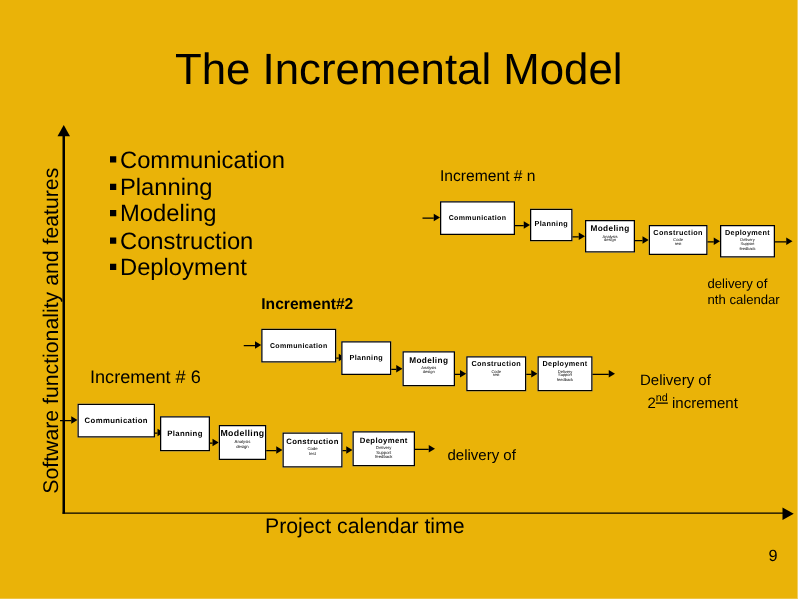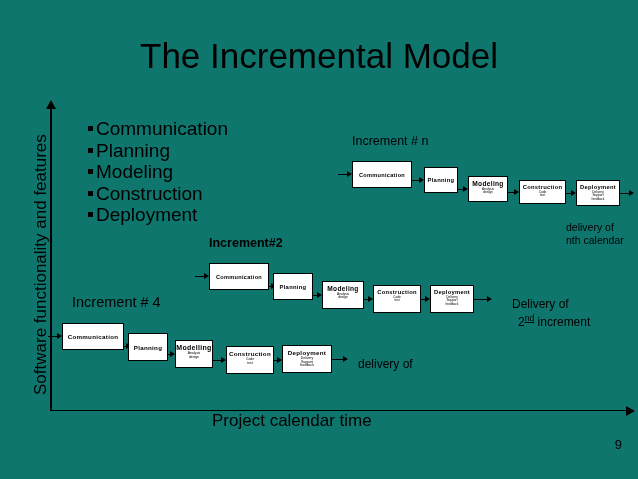--- a/index.html
+++ b/index.html
@@ -14,21 +14,21 @@
     overflow: hidden;
     font-family: "Liberation Sans", sans-serif;
     color: #000000;
   }
 
   #slide {
     position: absolute;
     left: 0; top: 0;
     width: 638px;
     height: 479px;
-    background: #0f766e;
+    background: #eab308;
   }
 
   
   #slide-title {
     position: absolute;
     left: 0;
     top: 36px;
     width: 638px;
     text-align: center;
     font-size: 35px;
@@ -216,21 +216,21 @@
   </div>
 
   <div id="y-axis-line"></div>
   <div id="y-axis-arrow"></div>
   <div id="x-axis-line"></div>
   <div id="x-axis-arrow"></div>
   <div id="y-axis-label">Software functionality and features</div>
   <div id="x-axis-label">Project calendar time</div>
 
   <div id="diagram-layer">
-      <div class="inc-label big" style="left: 72px; top: 294px;">Increment # 4</div>
+      <div class="inc-label big" style="left: 72px; top: 294px;">Increment # 6</div>
       <div class="conn" style="left: 48px; top: 336px; width: 9px;"></div>
       <div class="conn-head" style="left: 57px; top: 333.3px;"></div>
       <div class="proc-box" style="left: 62px; top: 323px; width: 62px; height: 27px; padding-top: 0px; justify-content: center;">
         <div class="proc-title" style="font-size: 6.2px; padding-top: 0px;">Communication</div>
       </div>
       <div class="conn" style="left: 124px; top: 346px; width: 2px;"></div>
       <div class="conn-head" style="left: 126px; top: 343.3px;"></div>
       <div class="proc-box" style="left: 128px; top: 333px; width: 40px; height: 28px; padding-top: 0px; justify-content: center;">
         <div class="proc-title" style="font-size: 6.2px; padding-top: 0px;">Planning</div>
       </div>

